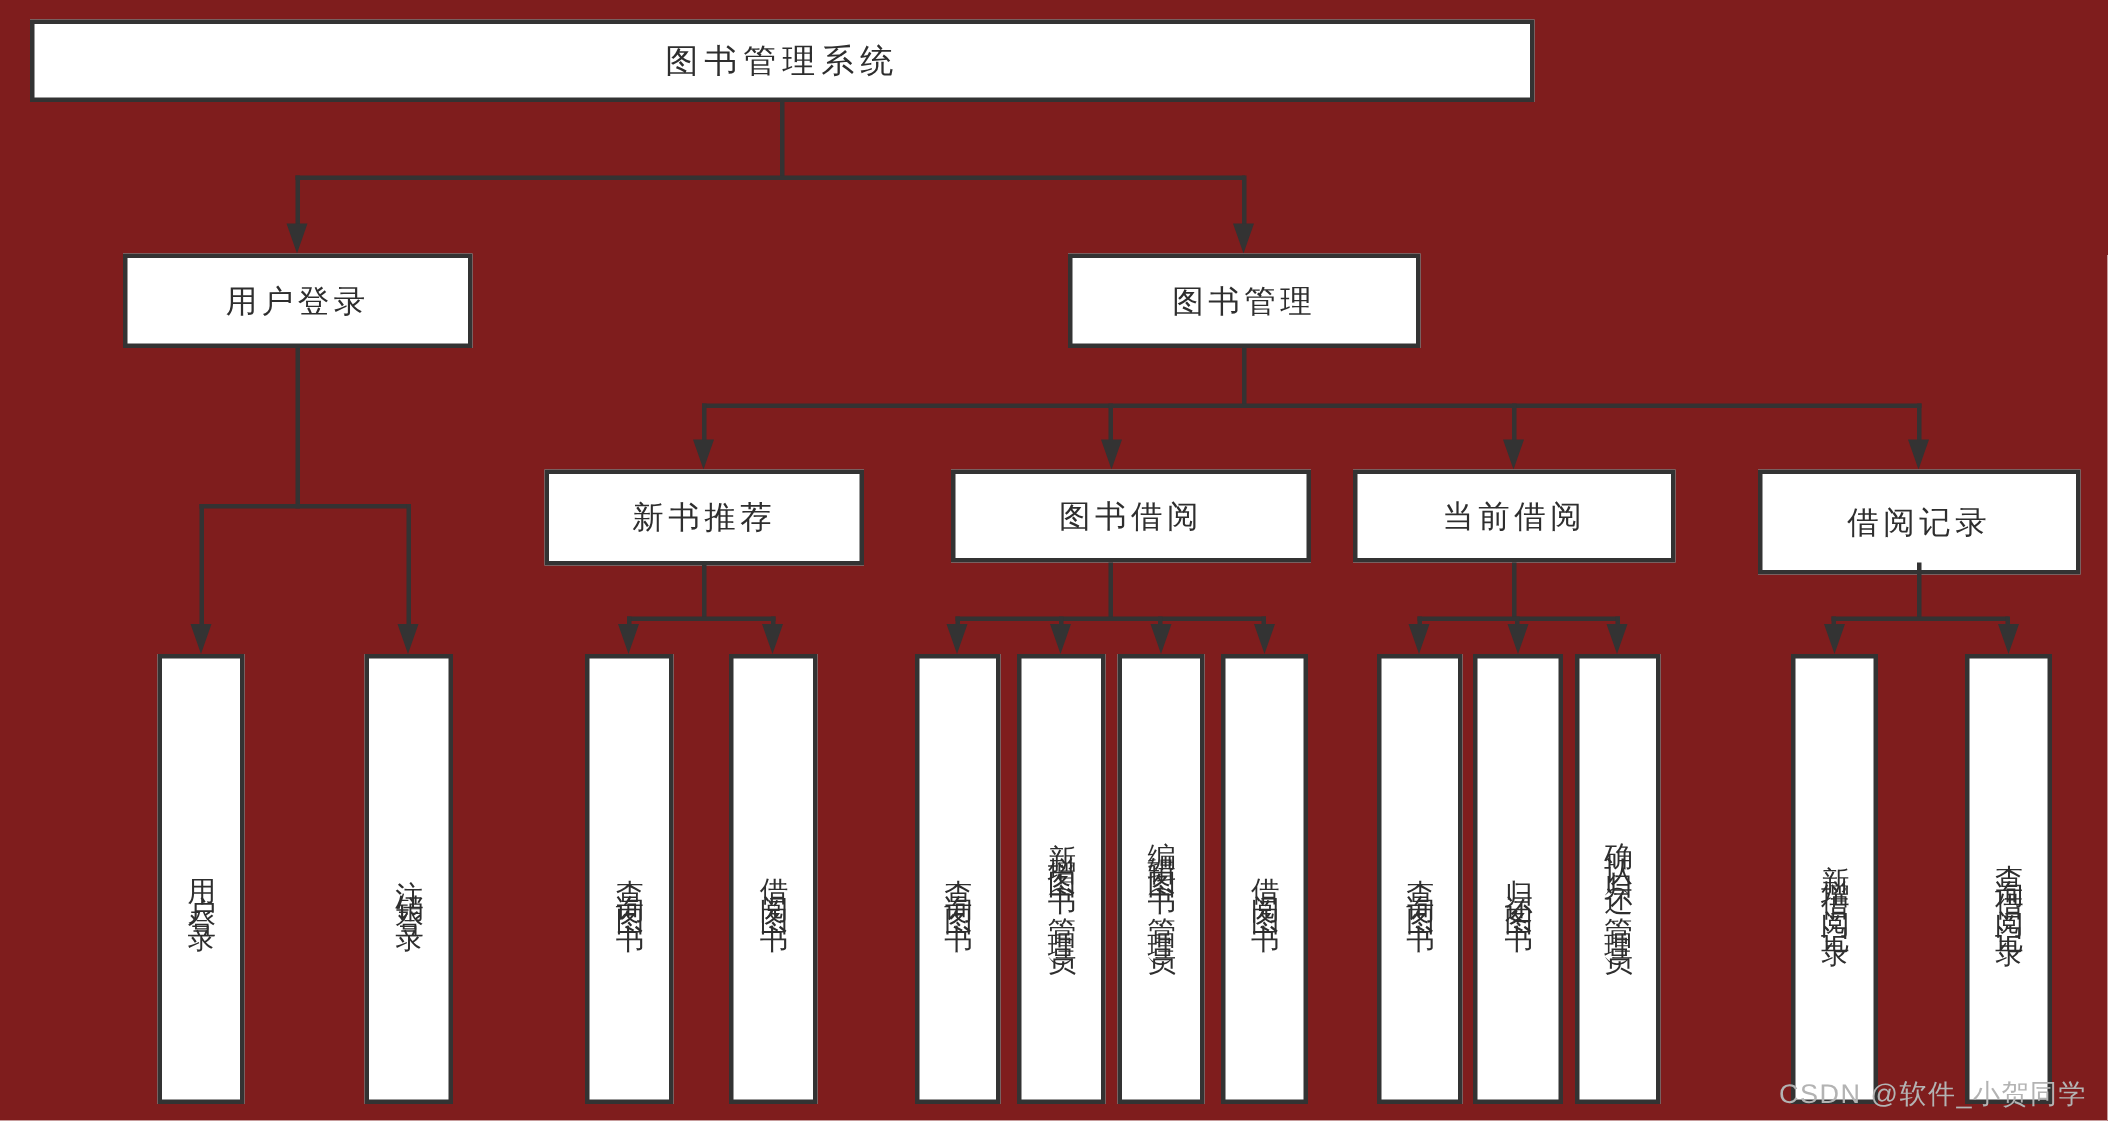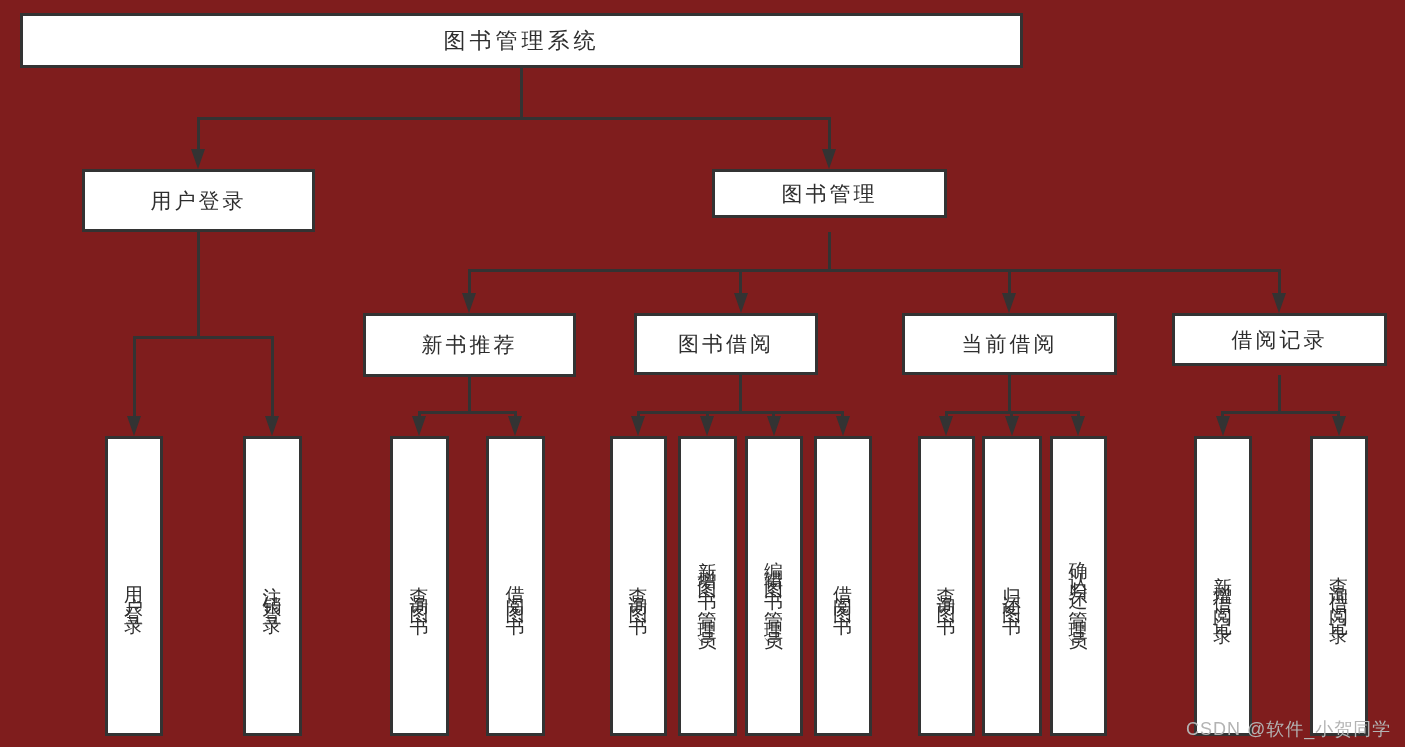--- a/index.html
+++ b/index.html
@@ -68,21 +68,21 @@
   <div class="vline" style="left: 520px; top: 68px; height: 52px; background: rgb(51, 51, 51);"></div>
   <div class="hline" style="left: 197px; top: 117px; width: 633px; background: rgb(51, 51, 51);"></div>
   <div class="vline" style="left: 197px; top: 117px; height: 38px; background: rgb(51, 51, 51);"></div>
   <div class="vline" style="left: 828px; top: 117px; height: 38px; background: rgb(51, 51, 51);"></div>
   <div class="arrow" style="left: 191px; top: 149px; border-top-color: rgb(51, 51, 51);"></div>
   <div class="arrow" style="left: 822px; top: 149px; border-top-color: rgb(51, 51, 51);"></div>
 
   <div class="node" style="left: 82px; top: 169px; width: 233px; height: 63px; border-color: rgb(51, 51, 51);">
     <span class="hlabel" style="color: rgb(46, 46, 46);">用户登录</span>
   </div>
-  <div class="node" style="left: 712px; top: 169px; width: 235px; height: 49px; border-color: rgb(51, 51, 51);">
+  <div class="node" style="left: 712px; top: 169px; width: 235px; height: 63px; border-color: rgb(51, 51, 51);">
     <span class="hlabel" style="color: rgb(46, 46, 46);">图书管理</span>
   </div>
 
   <div class="vline" style="left: 197px; top: 232px; height: 107px; background: rgb(51, 51, 51);"></div>
   <div class="hline" style="left: 133px; top: 336px; width: 141px; background: rgb(51, 51, 51);"></div>
   <div class="vline" style="left: 133px; top: 336px; height: 84px; background: rgb(51, 51, 51);"></div>
   <div class="vline" style="left: 271px; top: 336px; height: 84px; background: rgb(51, 51, 51);"></div>
   <div class="arrow" style="left: 127px; top: 416px; border-top-color: rgb(51, 51, 51);"></div>
   <div class="arrow" style="left: 265px; top: 416px; border-top-color: rgb(51, 51, 51);"></div>
 
@@ -93,27 +93,27 @@
   <div class="vline" style="left: 1008px; top: 269px; height: 28px; background: rgb(51, 51, 51);"></div>
   <div class="vline" style="left: 1278px; top: 269px; height: 28px; background: rgb(51, 51, 51);"></div>
   <div class="arrow" style="left: 462px; top: 293px; border-top-color: rgb(51, 51, 51);"></div>
   <div class="arrow" style="left: 734px; top: 293px; border-top-color: rgb(51, 51, 51);"></div>
   <div class="arrow" style="left: 1002px; top: 293px; border-top-color: rgb(51, 51, 51);"></div>
   <div class="arrow" style="left: 1272px; top: 293px; border-top-color: rgb(51, 51, 51);"></div>
 
   <div class="node" style="left: 363px; top: 313px; width: 213px; height: 64px; border-color: rgb(51, 51, 51);">
     <span class="hlabel" style="color: rgb(46, 46, 46);">新书推荐</span>
   </div>
-  <div class="node" style="left: 634px; top: 313px; width: 184px; height: 62px; border-color: rgb(51, 51, 51);">
+  <div class="node" style="left: 634px; top: 313px; width: 240px; height: 62px; border-color: rgb(51, 51, 51);">
     <span class="hlabel" style="color: rgb(46, 46, 46);">图书借阅</span>
   </div>
   <div class="node" style="left: 902px; top: 313px; width: 215px; height: 62px; border-color: rgb(51, 51, 51);">
     <span class="hlabel" style="color: rgb(46, 46, 46);">当前借阅</span>
   </div>
-  <div class="node" style="left: 1172px; top: 313px; width: 215px; height: 53px; border-color: rgb(51, 51, 51);">
+  <div class="node" style="left: 1172px; top: 313px; width: 215px; height: 70px; border-color: rgb(51, 51, 51);">
     <span class="hlabel" style="color: rgb(46, 46, 46);">借阅记录</span>
   </div>
 
   <div class="vline" style="left: 468px; top: 375px; height: 39px; background: rgb(51, 51, 51);"></div>
   <div class="hline" style="left: 418px; top: 411px; width: 99px; background: rgb(51, 51, 51);"></div>
   <div class="vline" style="left: 418px; top: 411px; height: 9px; background: rgb(51, 51, 51);"></div>
   <div class="vline" style="left: 514px; top: 411px; height: 9px; background: rgb(51, 51, 51);"></div>
   <div class="arrow" style="left: 412px; top: 416px; border-top-color: rgb(51, 51, 51);"></div>
   <div class="arrow" style="left: 508px; top: 416px; border-top-color: rgb(51, 51, 51);"></div>
 

